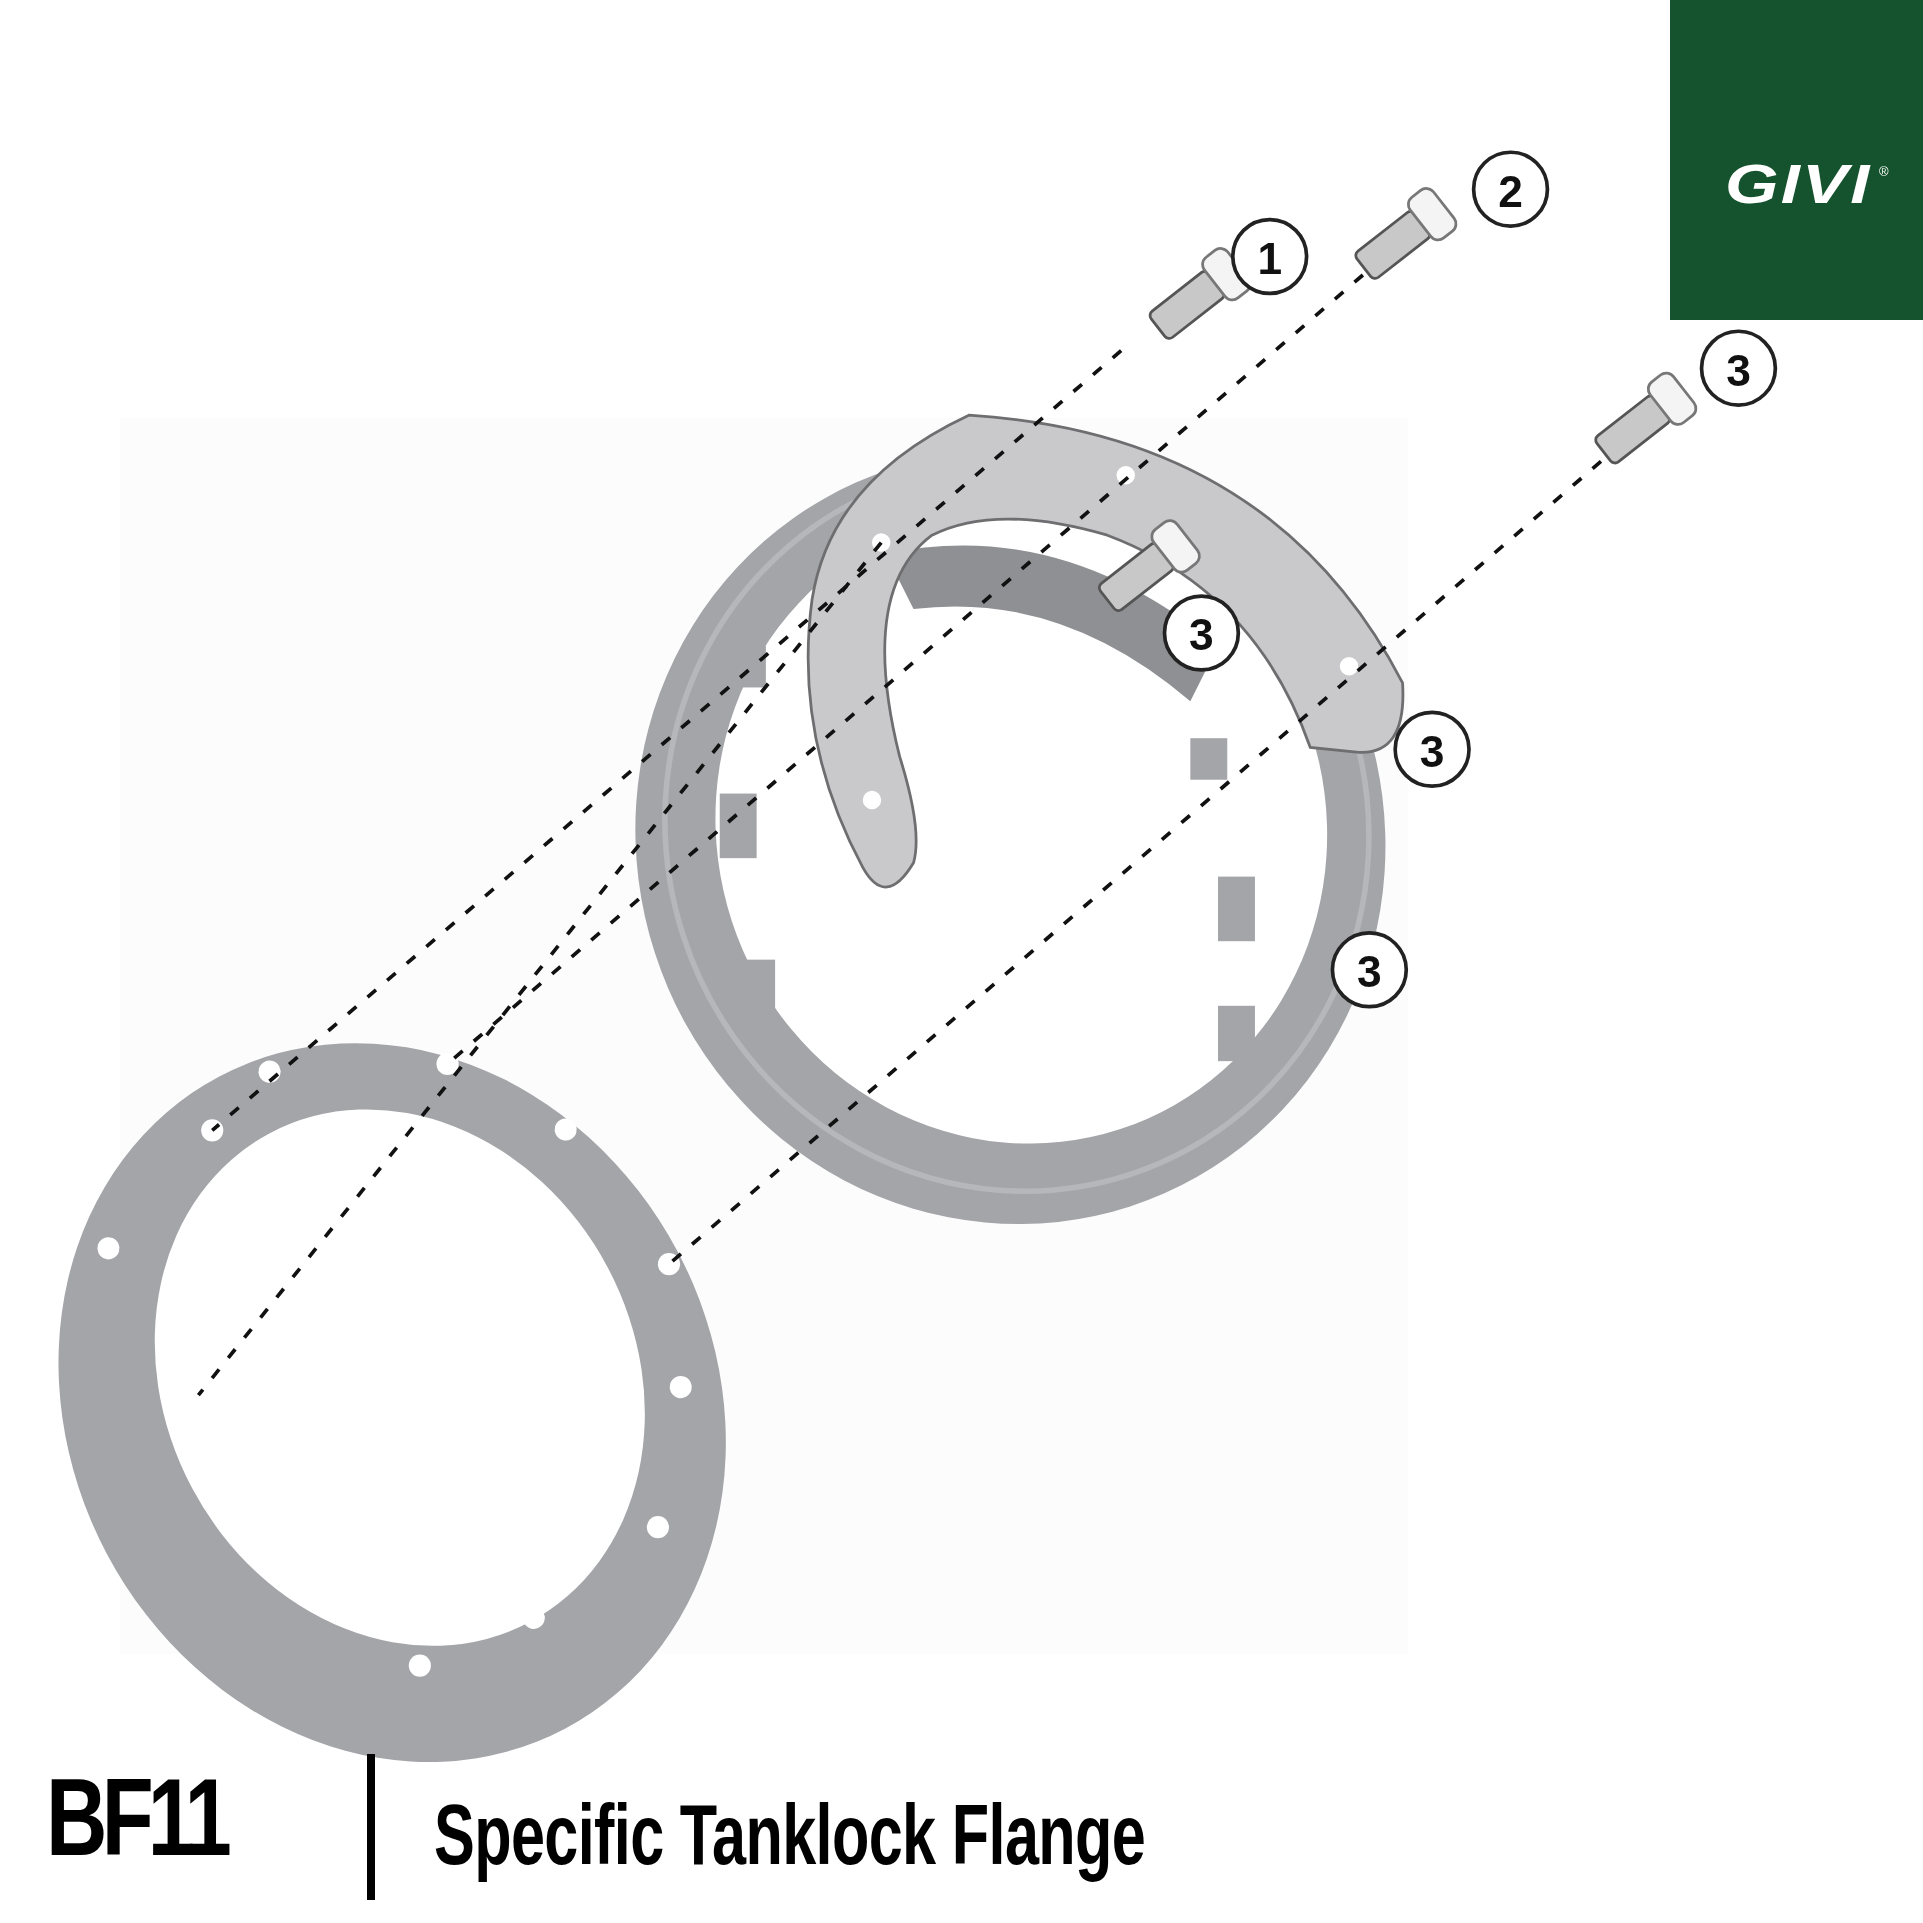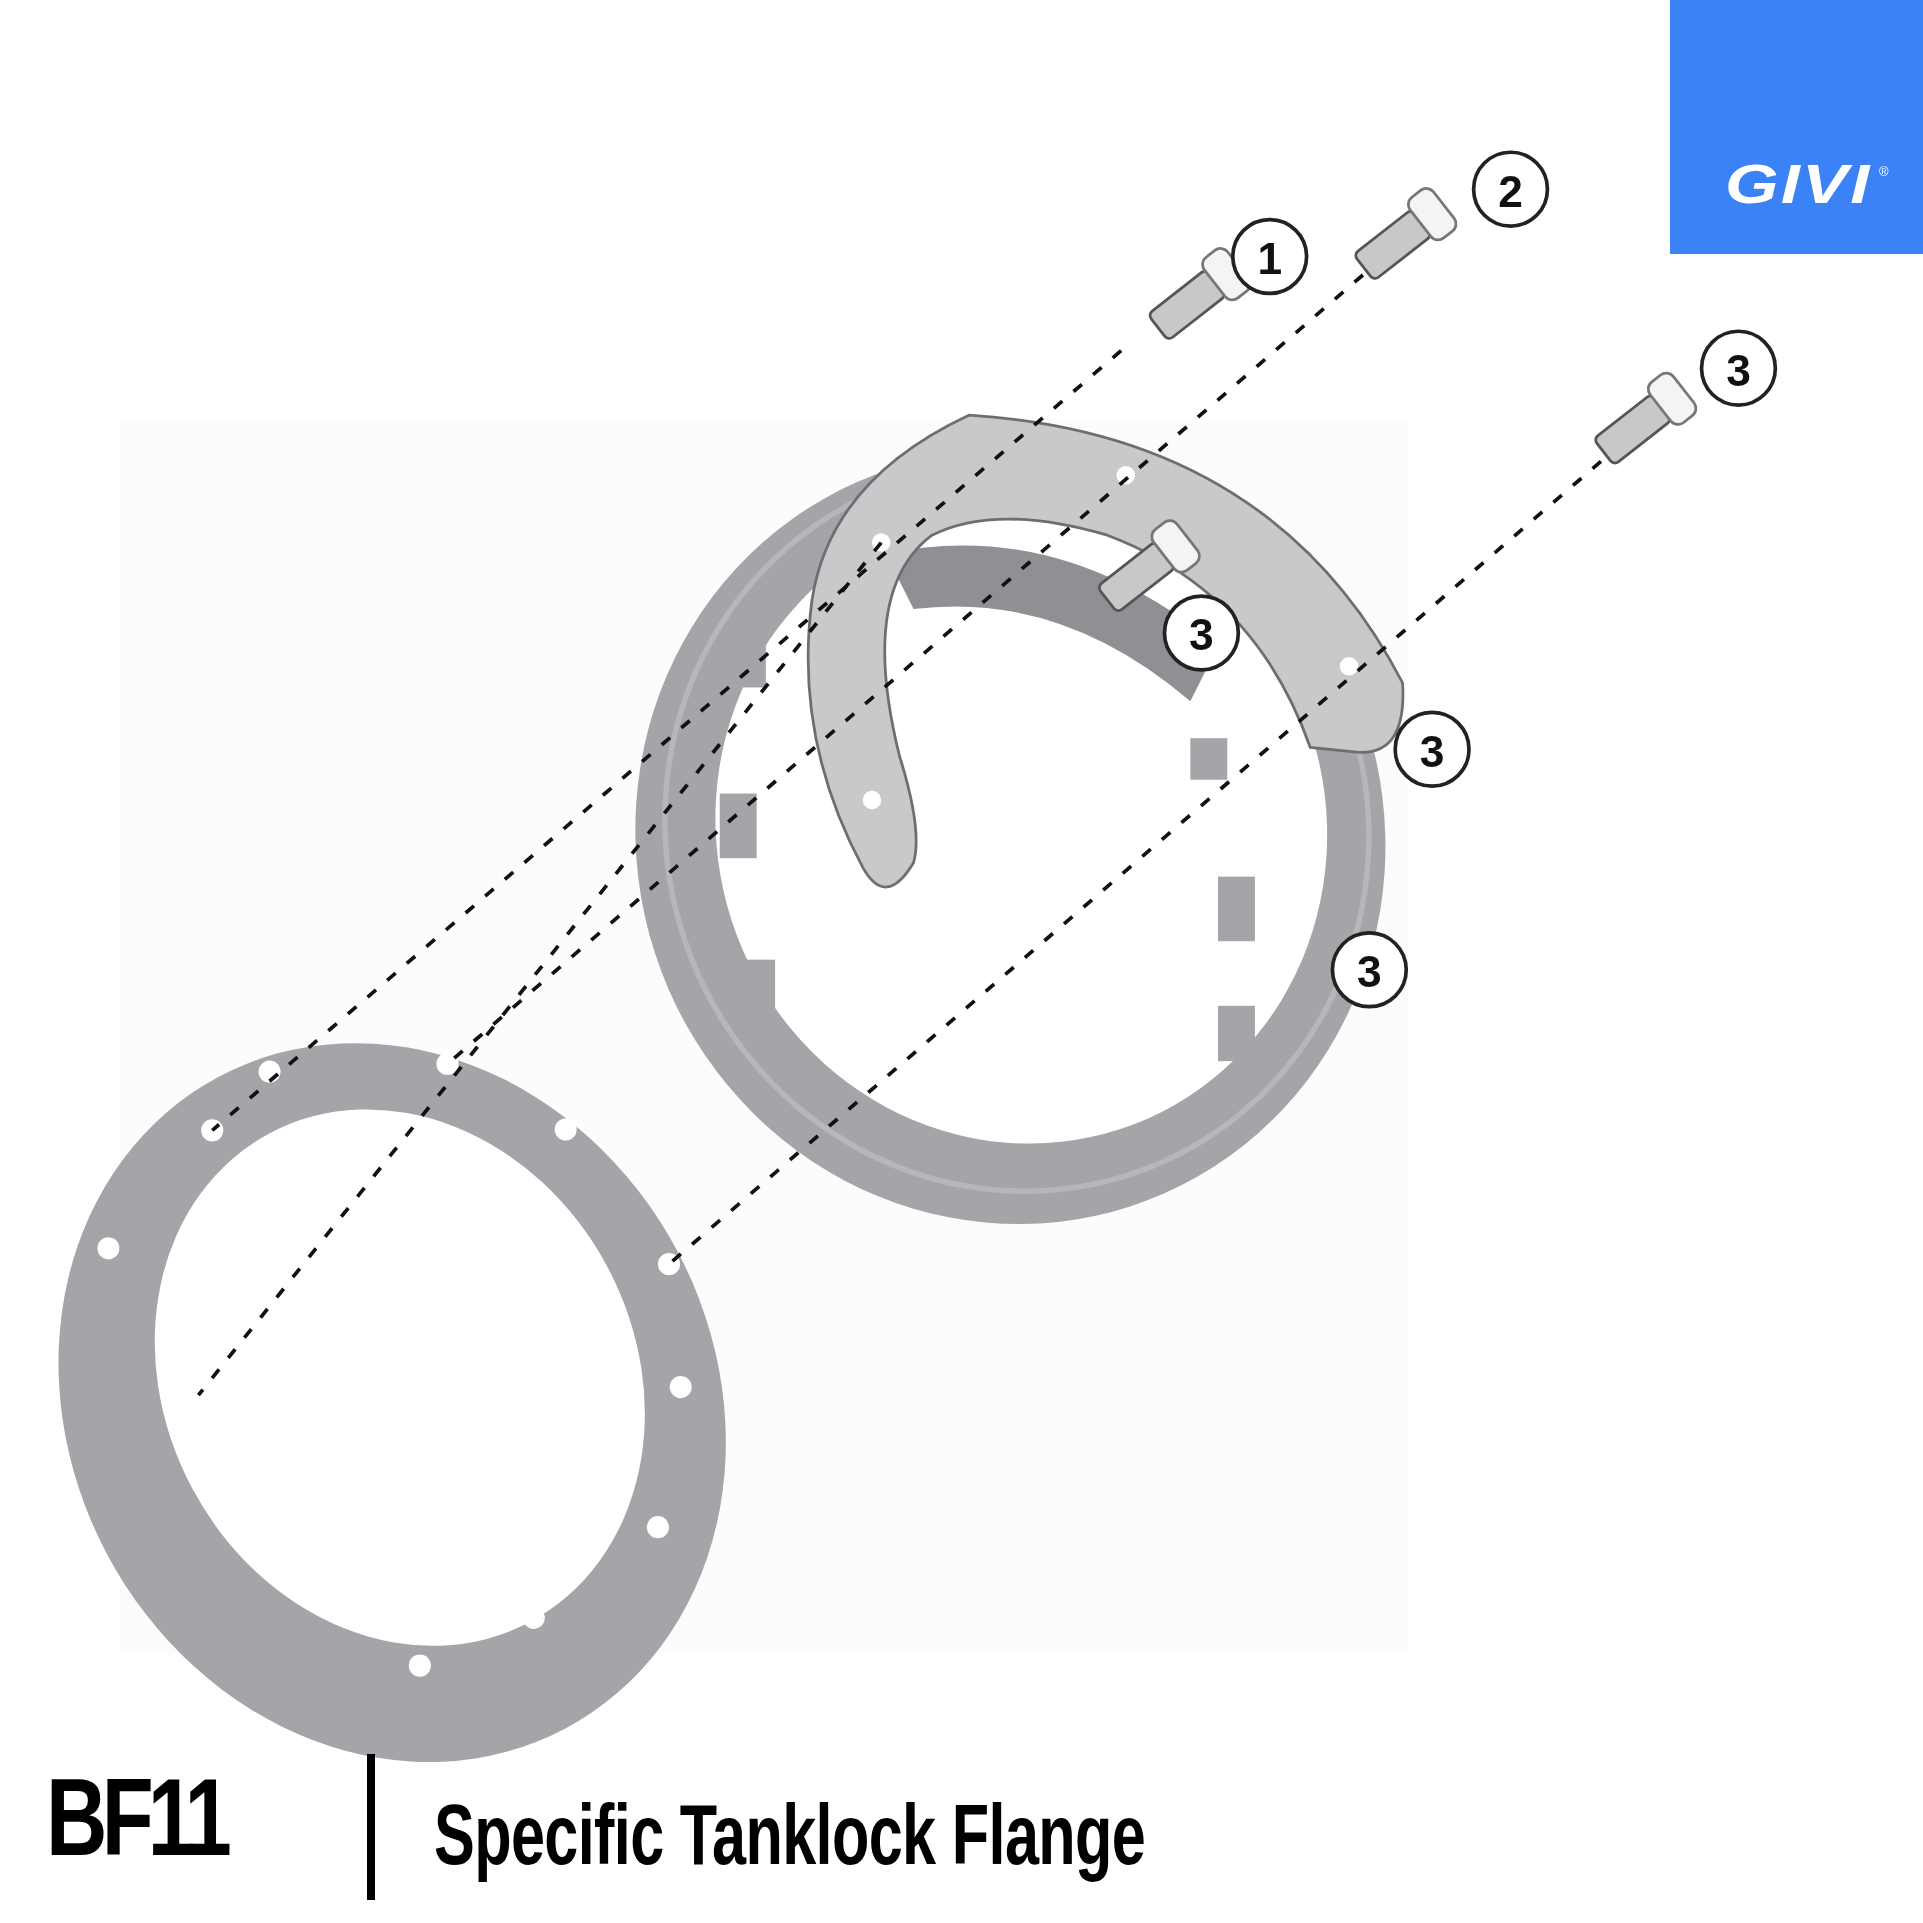--- a/index.html
+++ b/index.html
@@ -1,18 +1,18 @@
 <!DOCTYPE html>
 <html style="font-size:14.8px"><head>
 <meta charset="utf-8">
 <style>
   html, body { margin: 0; padding: 0; background: #ffffff; }
   body { width: 1923px; height: 1923px; position: relative; overflow: hidden; font-family: "Liberation Sans", sans-serif; }
   .panel { position: absolute; left: 120px; top: 418px; width: 1288px; height: 1236px; background: #fcfcfc; }
-  .logo { position: absolute; left: 1670px; top: 0; width: 254px; height: 254px; background: #3b82f6; }
+  .logo { position: absolute; left: 1670px; top: 0; width: 254px; height: 320px; background: #14532d; }
   .logo-text { position: absolute; left: 55px; top: 157px; width: 148px; height: 55px; color: #fff; font-weight: 700; font-style: italic; font-size: 55px; line-height: 55px; letter-spacing: 1.8px; transform: scaleX(1.25); transform-origin: left center; font-family: "Liberation Sans", sans-serif; }
   .logo-reg { position: absolute; left: 209px; top: 164px; color: #fff; font-size: 13px; }
   svg.diagram { position: absolute; left: 0; top: 0; }
   .callout-num { font-family: "Liberation Sans", sans-serif; font-weight: 700; font-size: 48px; fill: #111; text-anchor: middle; dominant-baseline: central; }
   .title-code { position: absolute; left: 46px; top: 1754px; font-weight: 700; font-size: 109px; letter-spacing: -7.4px; transform: scaleX(0.78); transform-origin: left top; color: #000; }
   .title-sep { position: absolute; left: 367px; top: 1754px; width: 8.3px; height: 146px; background: #000; }
   .title-name { position: absolute; left: 434px; top: 1786px; font-weight: 700; font-size: 85px; transform: scaleX(0.72); transform-origin: left top; color: #000; white-space: nowrap; letter-spacing: -0.9px; }
 </style>
 </head>
 <body>

